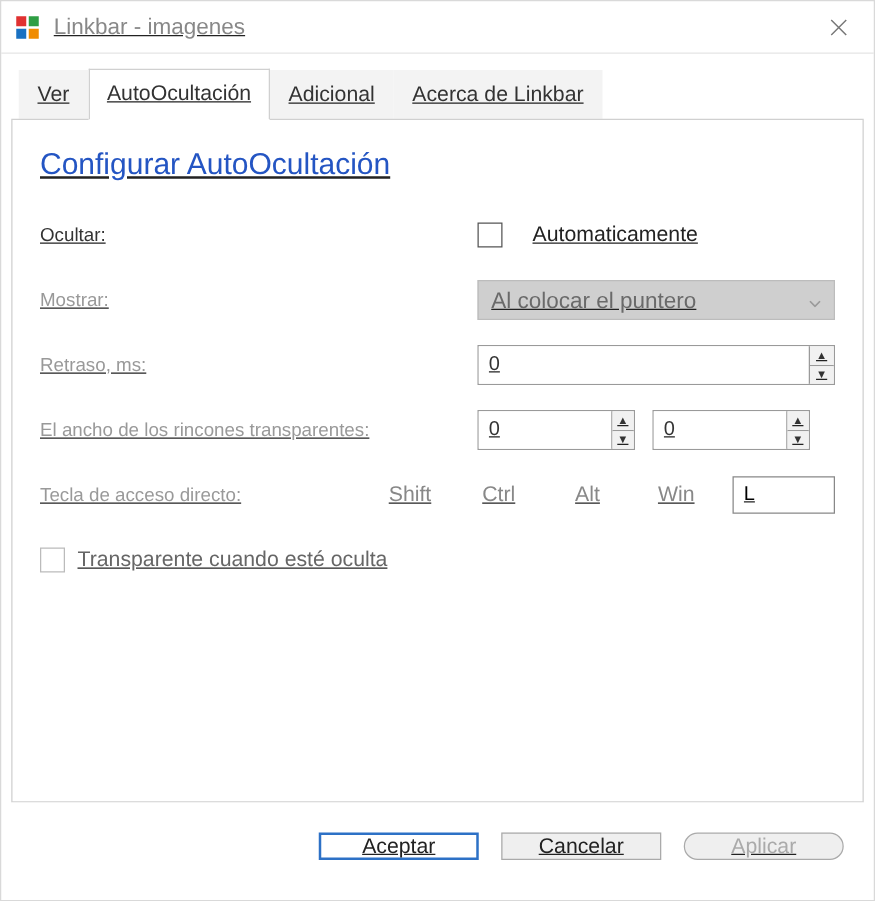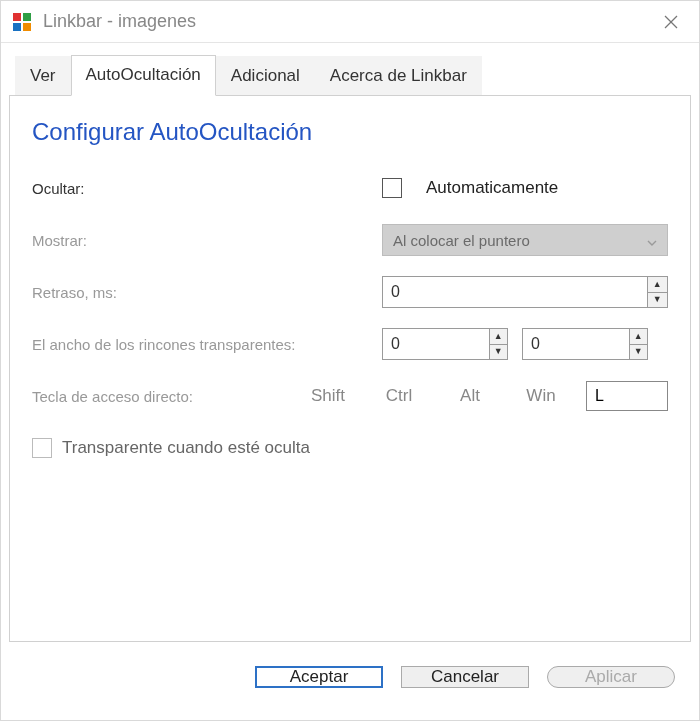--- a/index.html
+++ b/index.html
@@ -5,21 +5,21 @@
     * { box-sizing: border-box; margin: 0; padding: 0; }
     body {
       font-family: "Segoe UI", Tahoma, sans-serif;
       font-size: 15px;
       color: #222;
       background: #fff;
       width: 700px;
       height: 721px;
       overflow: hidden;
     }
-    .window { width: 700px; height: 721px; border: 1px solid #d9d9d9; background: #fff; display: flex; flex-direction: column; }
+    .window { width: 700px; height: 721px; border: 1px solid #d9d9d9; background: #fff; display: flex; flex-direction: column; text-decoration: underline; }
     .titlebar {
       height: 42px;
       display: flex;
       align-items: center;
       padding: 0 10px;
       border-bottom: 1px solid #e5e5e5;
       color: #888;
       font-size: 18px;
     }
     .titlebar .icon-wrap { width: 22px; height: 22px; margin-right: 10px; display: flex; align-items: center; justify-content: center; }
@@ -69,21 +69,21 @@
     .form-label.disabled { color: #999; }
     .form-ctrl { flex: 1; display: flex; align-items: center; gap: 14px; }
     .checkbox {
       width: 20px; height: 20px; border: 1.5px solid #555; background: #fff; display: inline-block;
       flex-shrink: 0; margin-right: 10px;
     }
     .checkbox.disabled { border-color: #bbb; }
     .ck-label { font-size: 17px; }
     .combo {
       flex: 1; height: 32px; background: #cfcfcf; border: 1px solid #bcbcbc;
-      display: flex; align-items: center; padding: 0 10px; color: #6a6a6a; font-size: 15px;
+      display: flex; align-items: center; padding: 0 10px; color: #6a6a6a; font-size: 18px;
       justify-content: space-between;
     }
     .combo .chev { color: #9a9a9a; }
     .spinner {
       display: flex; align-items: stretch; height: 32px; border: 1px solid #9a9a9a; background: #fff;
     }
     .spinner input {
       border: none; outline: none; width: 100%; padding: 0 8px; font-size: 16px; color: #333;
       font-family: inherit;
     }

